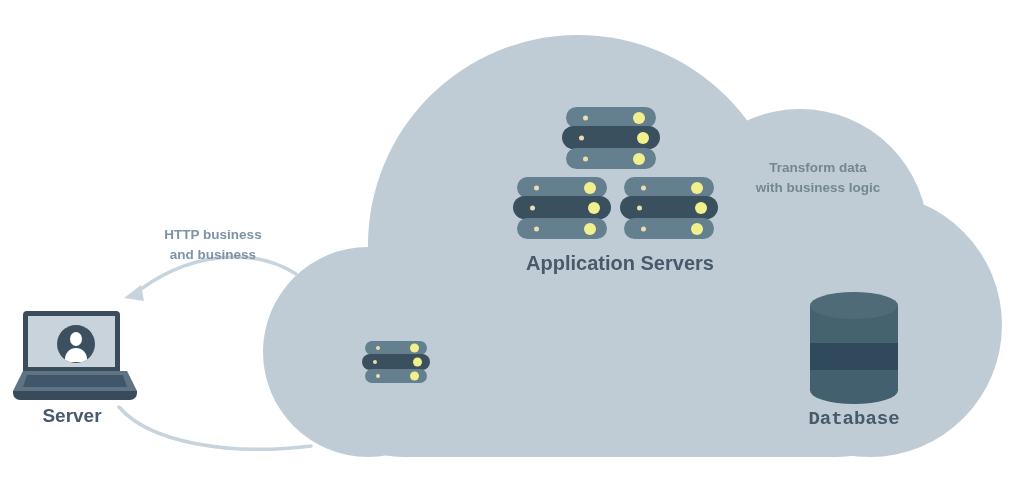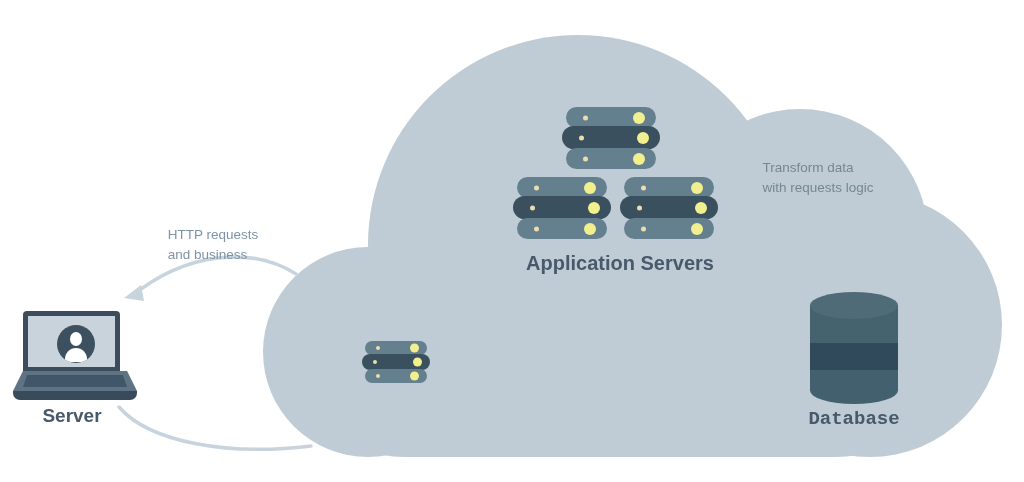--- a/index.html
+++ b/index.html
@@ -64,21 +64,21 @@
   .db-top{top:0;height:27px;border-radius:50%;background:#4e6b77;z-index:5;}
   .db-band1{top:13px;height:38px;background:#45626f;}
   .db-band2{top:51px;height:27px;background:#314a5b;}
   .db-band3{top:78px;height:21px;background:#42606e;}
   .db-bottom{bottom:0;height:27px;border-radius:50%;background:#42606e;}
 
   
   .label{position:absolute;transform:translateX(-50%);color:#47596a;font-weight:bold;
          font-size:19px;white-space:nowrap;z-index:5;}
   .label.app-size{font-size:20px;text-align:right;}
-  .annotation{position:absolute;transform:translateX(-50%);font-weight:normal;
+  .annotation{position:absolute;transform:translateX(-50%);font-weight:bold;text-align:center;
          line-height:20px;white-space:nowrap;z-index:5;}
   .annotation-http{color:#7e93a6;font-size:13.5px;}
   .annotation-transform{color:#75878f;font-size:13.5px;}
 </style>
 </head>
 <body>
 
 <div class="stage">
 
   <div>
@@ -102,21 +102,21 @@
       </div>
     </div>
     <div class="lt-deck">
       <div class="lt-well"></div>
     </div>
     <div class="lt-base"></div>
   </div>
   <div class="label" style="left:72px;top:405px;">Server</div>
 
   <div class="annotation annotation-http" style="left:213px;top:225px;">
-    <span>HTTP requests</span><br>
+    <span>HTTP business</span><br>
     <span>and business</span>
   </div>
 
   <div class="stack app" style="left:562px;top:107px;">
     <div class="bar b1"></div>
     <div class="bar dark b2"></div>
     <div class="bar b3"></div>
   </div>
   <div class="stack app" style="left:513px;top:177px;">
     <div class="bar b1"></div>
@@ -125,21 +125,21 @@
   </div>
   <div class="stack app" style="left:620px;top:177px;">
     <div class="bar b1"></div>
     <div class="bar dark b2"></div>
     <div class="bar b3"></div>
   </div>
   <div class="label app-size" style="left:620px;top:252px;">Application Servers</div>
 
   <div class="annotation annotation-transform" style="left:818px;top:158px;">
     <span>Transform data</span><br>
-    <span>with requests logic</span>
+    <span>with business logic</span>
   </div>
 
   <div class="stack web" style="left:362px;top:341px;">
     <div class="bar b1"></div>
     <div class="bar dark b2"></div>
     <div class="bar b3"></div>
   </div>
 
   <div class="db">
     <div class="db-band1"></div>

